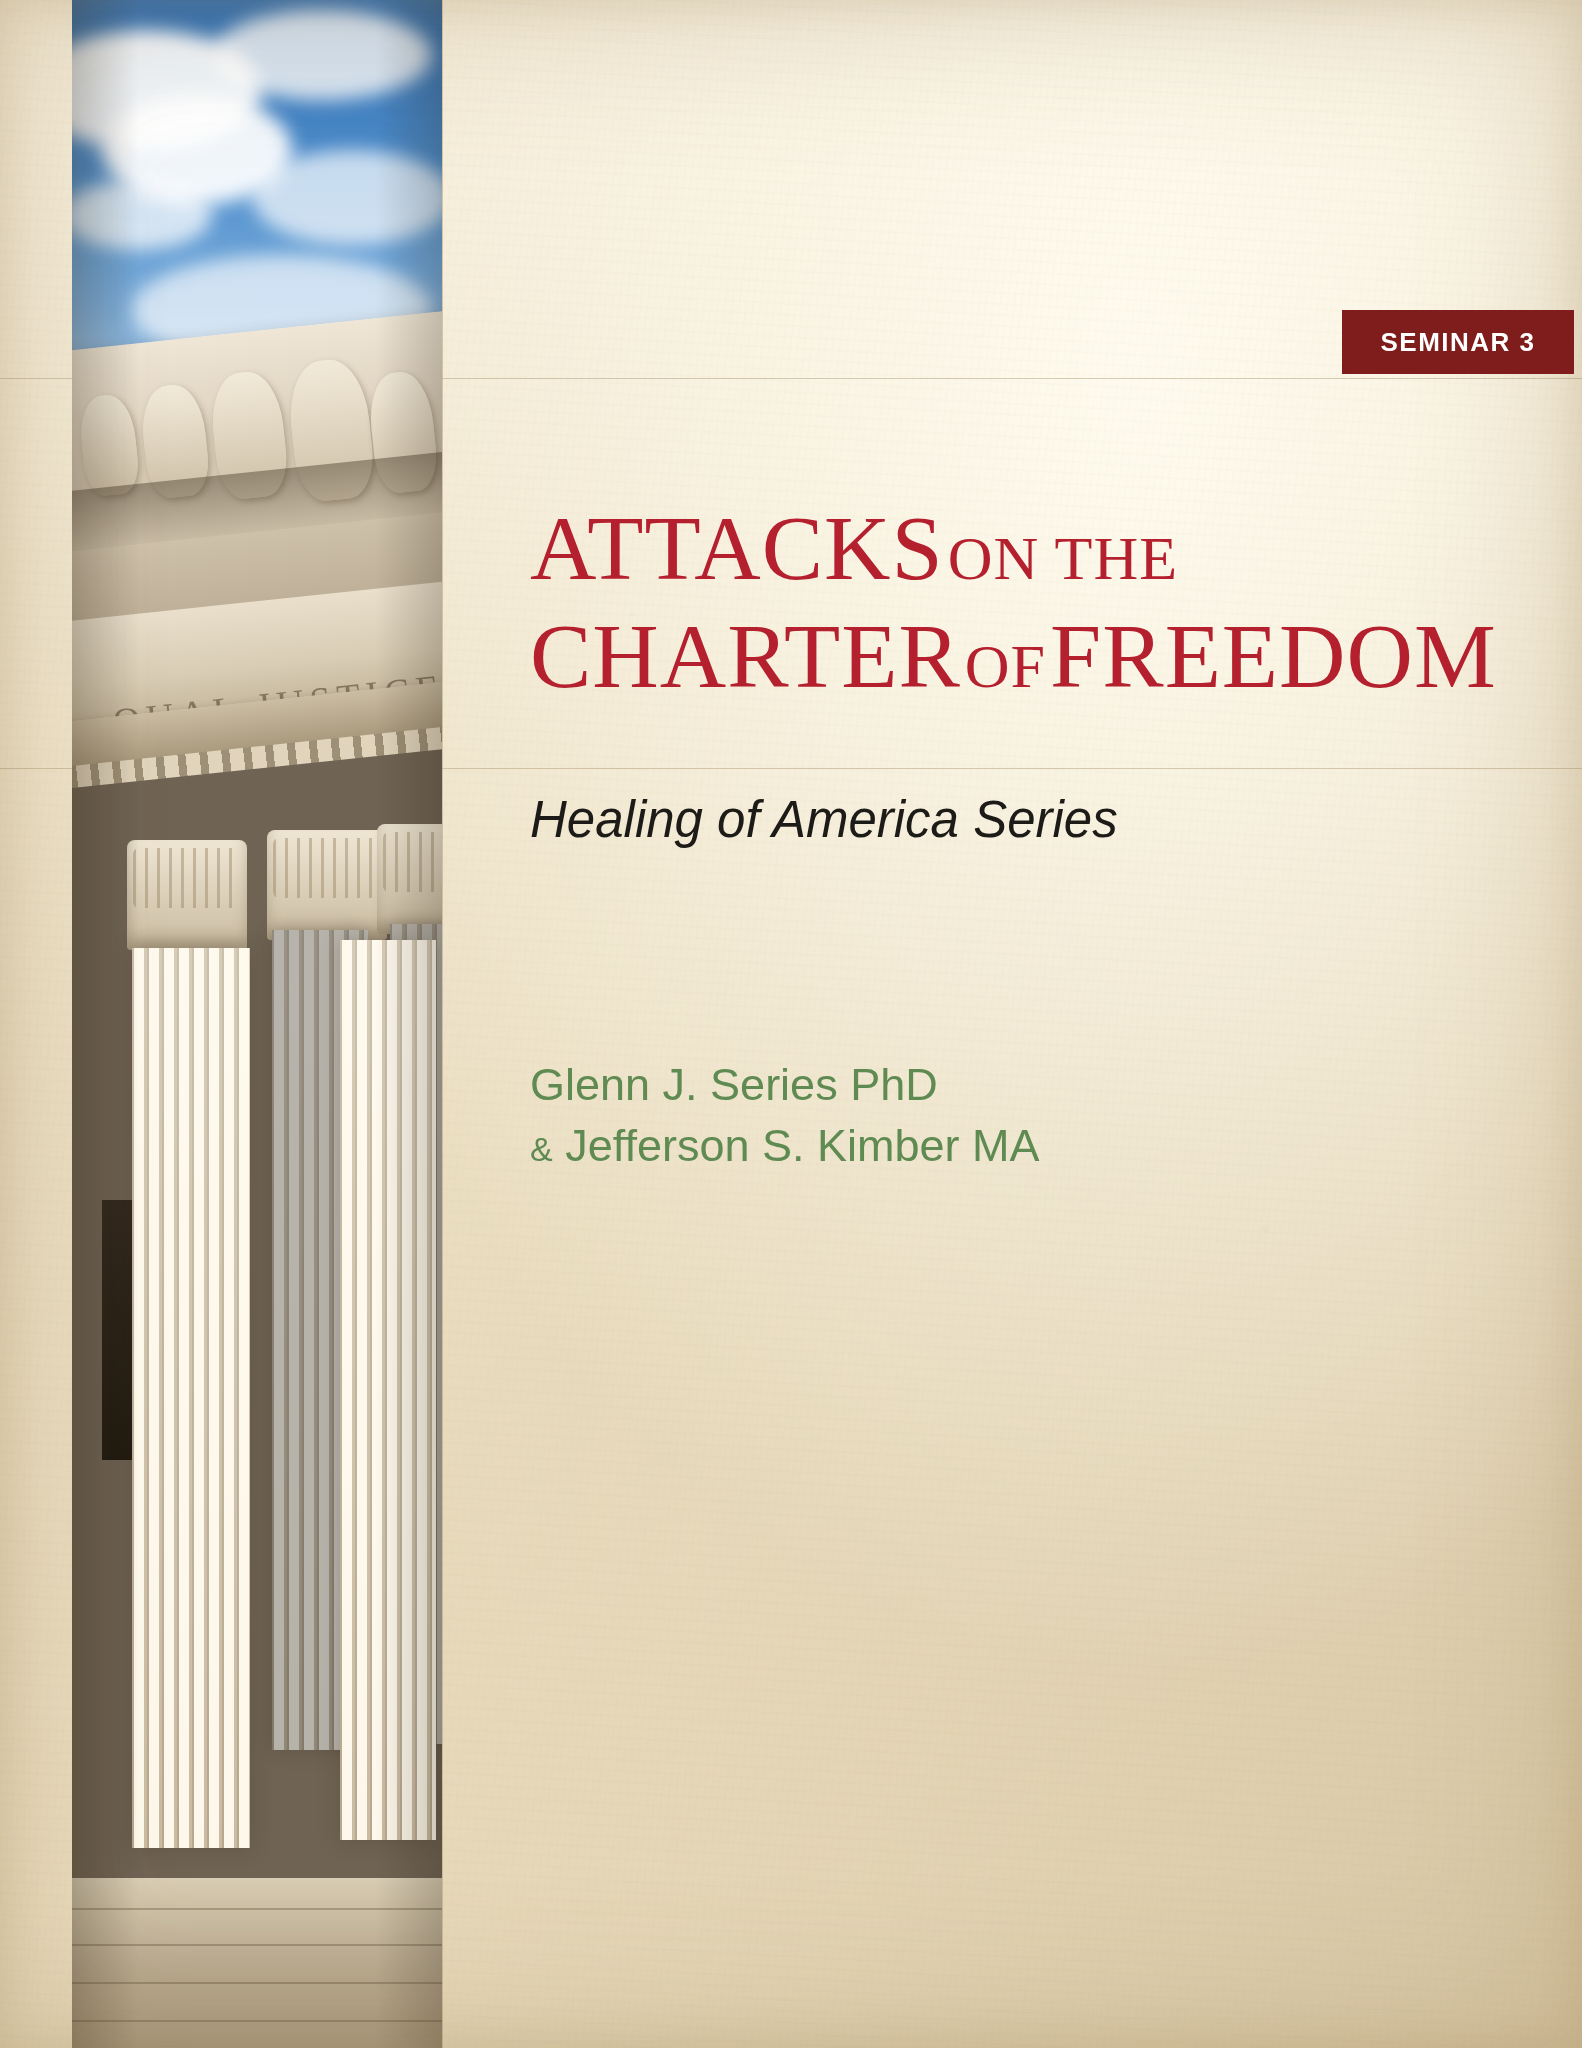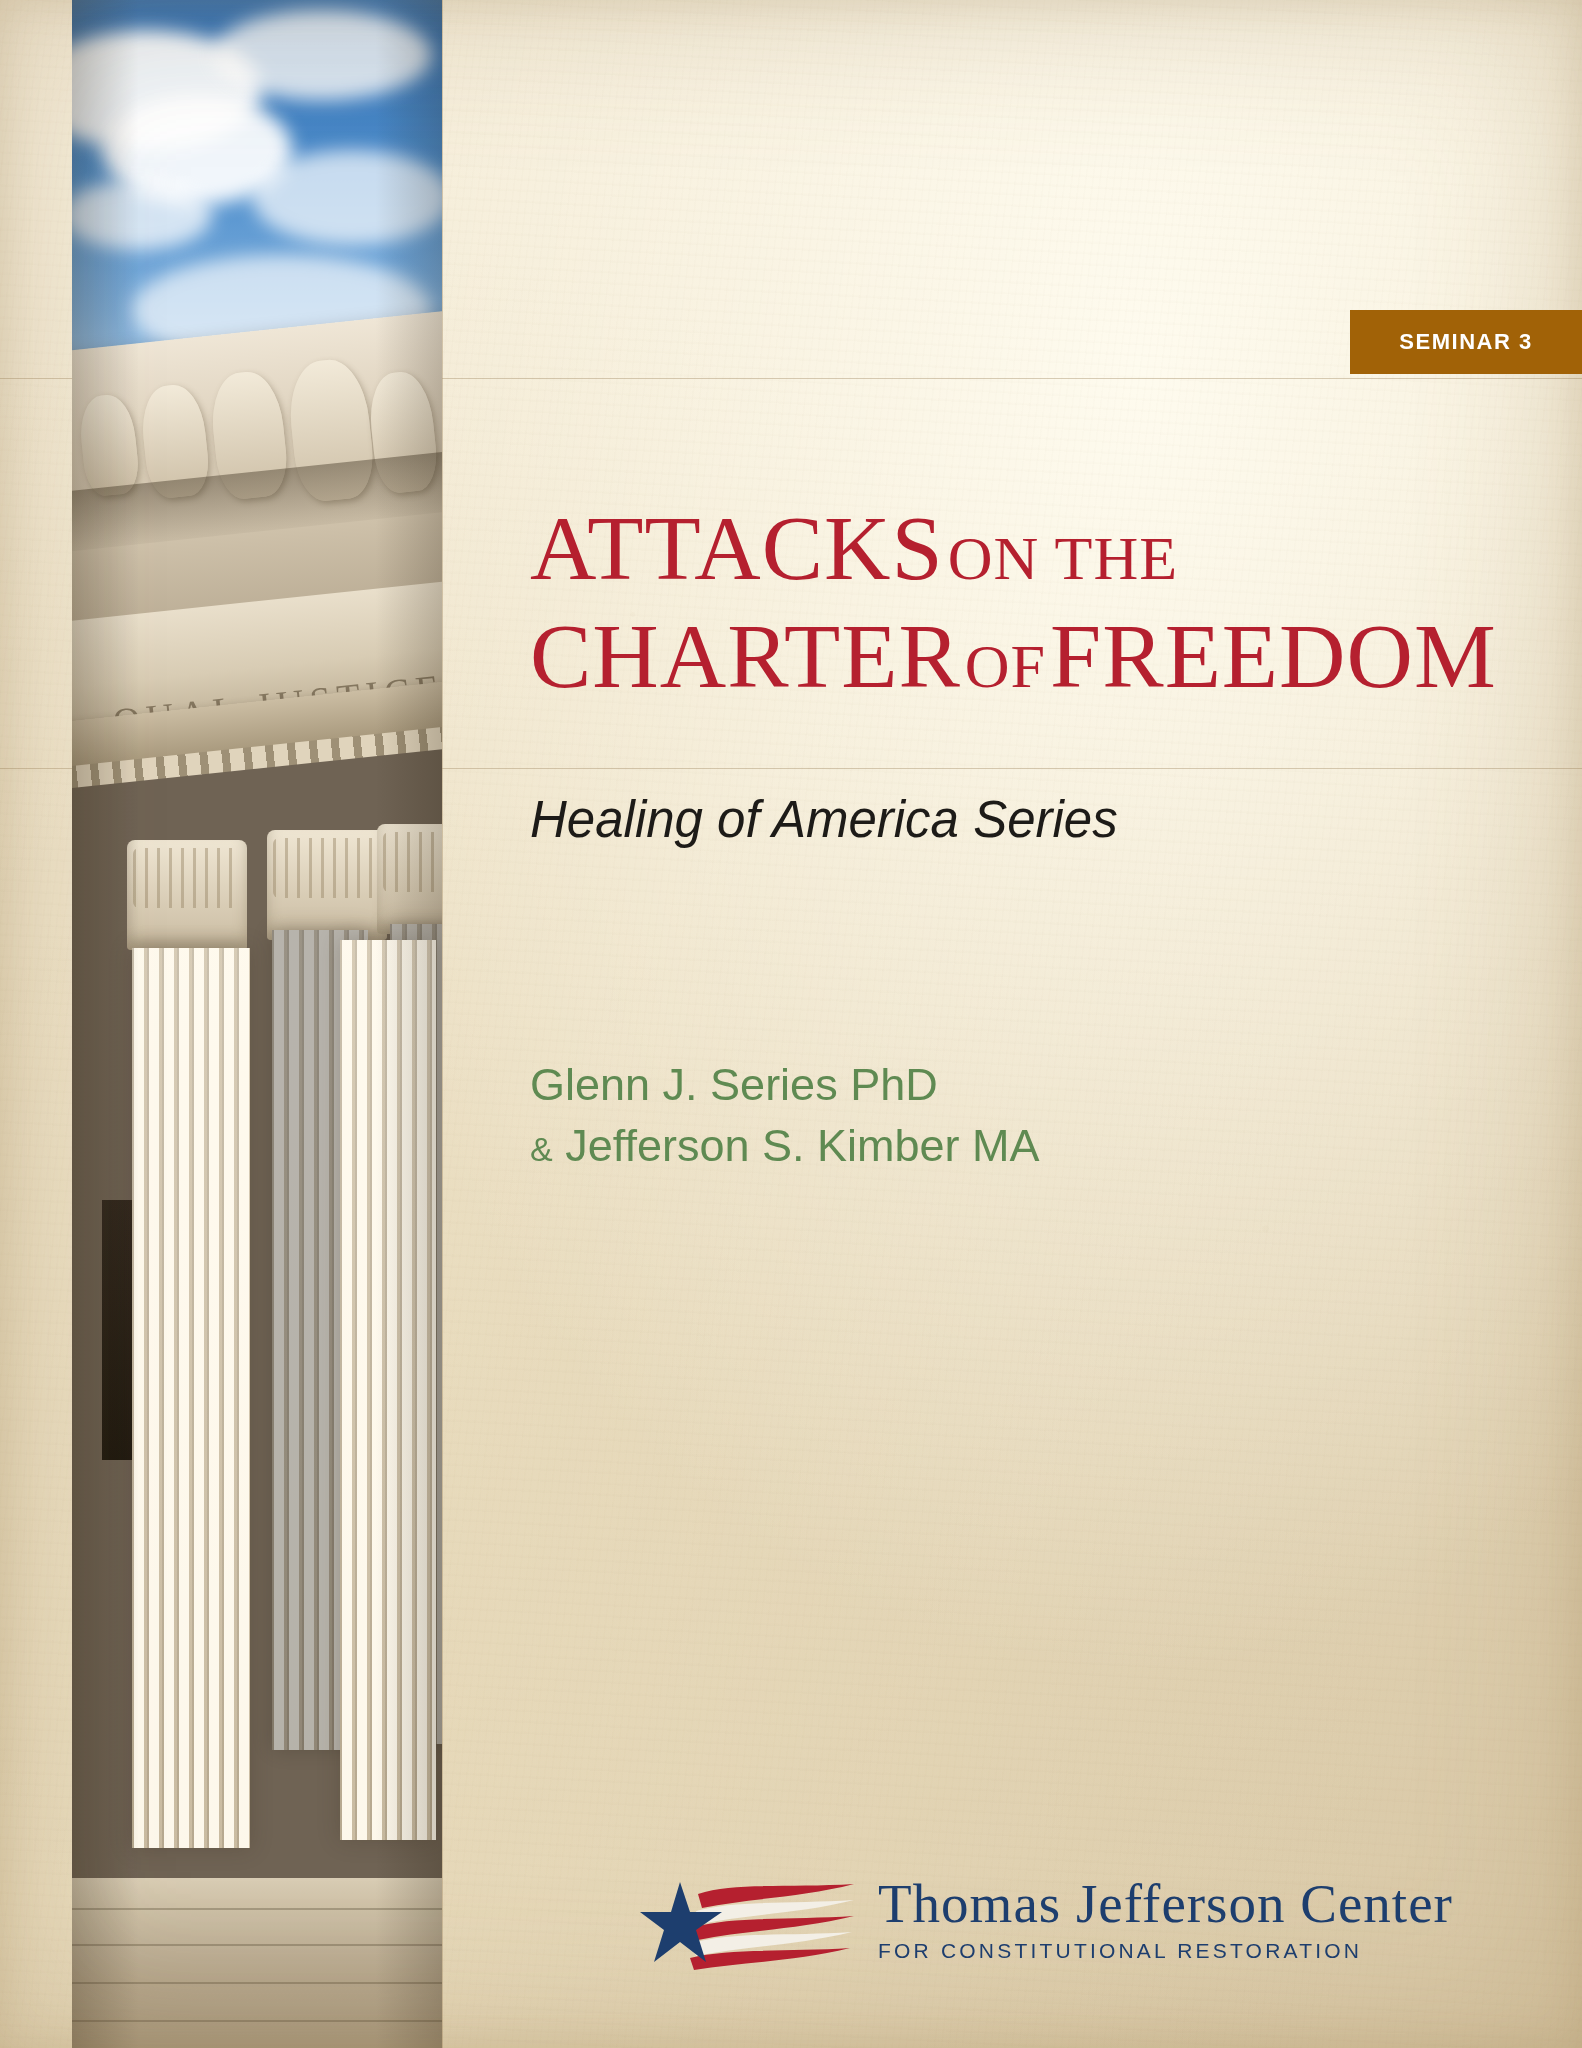--- a/index.html
+++ b/index.html
@@ -192,32 +192,32 @@
   }
   .strip-shade {
     position: absolute; inset: 0;
     background: linear-gradient(90deg, rgba(40,30,15,0.25) 0%, rgba(0,0,0,0) 18%, rgba(0,0,0,0) 82%, rgba(40,30,15,0.22) 100%);
     pointer-events: none;
   }
 
   
   .seminar-badge {
     position: absolute;
-    right: 0;
+    right: 8px;
     top: 310px;
     width: 232px;
     height: 64px;
-    background: #a16207;
+    background: #7f1d1d;
     color: #ffffff;
     display: flex;
     align-items: center;
     justify-content: center;
     font-family: "Liberation Sans", sans-serif;
     font-weight: bold;
-    font-size: 22px;
+    font-size: 26px;
     letter-spacing: 1.5px;
   }
 
   
   .title-block {
     position: absolute;
     left: 530px;
     top: 452px;
     width: 990px;
     color: #b5202f;
@@ -371,28 +371,14 @@
   <div class="series">Healing of America Series</div>
 
   <div class="authors">
     <div>Glenn J. Series PhD</div>
     <div>
       <span class="amp">&amp;</span>
       <span>Jefferson S. Kimber MA</span>
     </div>
   </div>
 
-  <div class="logo">
-    <svg class="flag" viewBox="0 0 220 92">
-      <path d="M58 16 C95 4, 150 10, 214 6 C160 20, 110 20, 62 30 Z" fill="#b5202f"></path>
-      <path d="M56 33 C95 22, 152 26, 214 22 C158 36, 108 36, 60 46 Z" fill="#f3efe6"></path>
-      <path d="M54 49 C94 38, 152 42, 214 38 C156 52, 106 52, 58 62 Z" fill="#b5202f"></path>
-      <path d="M52 65 C92 54, 150 58, 212 54 C154 68, 104 68, 56 78 Z" fill="#f3efe6"></path>
-      <path d="M50 80 C90 70, 148 74, 210 70 C152 84, 102 84, 54 92 Z" fill="#b5202f"></path>
-      <polygon points="40,4 50,34 82,34 56,52 66,84 40,64 14,84 24,52 0,34 31,34" fill="#1d3e6e"></polygon>
-    </svg>
-    <div class="logo-text">
-      <div class="logo-title">Thomas Jefferson Center</div>
-      <div class="logo-sub">FOR CONSTITUTIONAL RESTORATION</div>
-    </div>
-  </div>
 
 </div>
 
 </body></html>

